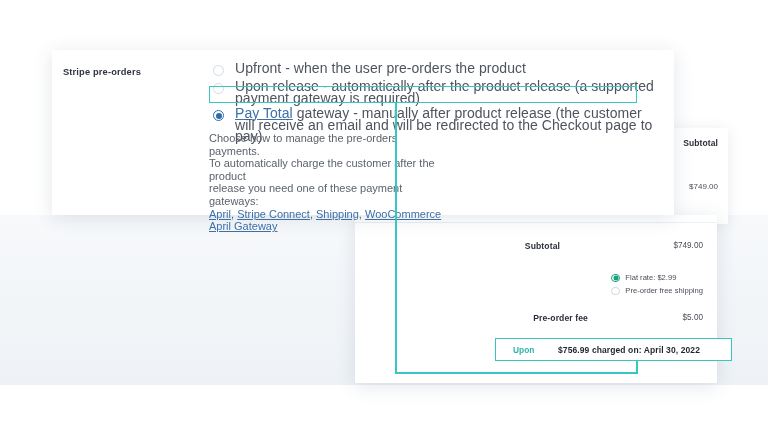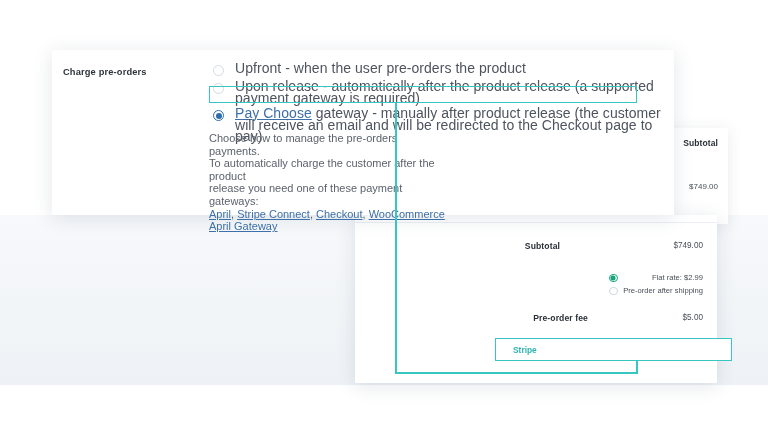--- a/index.html
+++ b/index.html
@@ -148,21 +148,21 @@
     text-align: right;
     font-size: 8.6px; font-weight: bold; color: #2b2f38;
     letter-spacing: .1px;
   }
   .t-value {
     position: absolute;
     right: 14px;
     font-size: 8.2px; color: #4a4f58;
     text-align: right;
   }
-  .ship-opts { position: absolute; right: 14px; top: 0; text-align: right; }
+  .ship-opts { position: absolute; right: 14px; top: 0; text-align: left; }
   .ship-opt {
     position: relative;
     padding-left: 14px;
     font-size: 7.6px; color: #4a4f58;
     line-height: 13px;
     white-space: nowrap;
   }
   .ship-radio {
     position: absolute;
     left: 0; top: 2.5px;
@@ -223,45 +223,45 @@
 
   <div class="bg-tint" style="left:0;top:215px;width:768px;height:170px;"></div>
 
   <div class="back-panel">
     <div class="bp-head">Subtotal</div>
     <div class="bp-val">$749.00</div>
   </div>
 
   <div class="card-top">
 
-    <div class="field-label">Charge pre-orders</div>
+    <div class="field-label">Stripe pre-orders</div>
 
     <div class="options">
 
       <div class="opt-row">
         <span class="radio"></span>
         <span class="opt-text">Upfront - when the user pre-orders the product</span>
       </div>
 
       <div class="opt-row" style="margin-bottom:4px;">
         <span class="radio"></span>
         <span class="opt-text">Upon release - automatically after the product release (a supported payment gateway is required)</span>
       </div>
 
       <div class="opt-row">
         <span class="radio sel"></span>
-        <span class="opt-text"><a class="opt-link" href="#">Pay Choose</a><span> gateway - manually after product release (the customer will receive an email and will be redirected to the Checkout page to pay)</span></span>
+        <span class="opt-text"><a class="opt-link" href="#">Pay Total</a><span> gateway - manually after product release (the customer will receive an email and will be redirected to the Checkout page to pay)</span></span>
       </div>
     </div>
 
     <div class="helper">
       <span>Choose how to manage the pre-orders payments.</span><br>
       <span>To automatically charge the customer after the product</span><br>
       <span>release you need one of these payment gateways:</span><br>
-      <a href="#">April</a><span>, </span><a href="#">Stripe Connect</a><span>, </span><a href="#">Checkout</a><span>, </span><a href="#">WooCommerce April Gateway</a>
+      <a href="#">April</a><span>, </span><a href="#">Stripe Connect</a><span>, </span><a href="#">Shipping</a><span>, </span><a href="#">WooCommerce April Gateway</a>
     </div>
   </div>
 
   <div class="hl-upon"></div>
 
   <div class="card-bottom">
     <div class="divider"></div>
 
     <div class="trow" style="top:26px;">
       <span class="t-label">Subtotal</span>
@@ -269,32 +269,33 @@
     </div>
 
     <div class="trow" style="top:56px;height:30px;">
       <div class="ship-opts">
         <div class="ship-opt">
           <span class="ship-radio sel"></span>
           <span>Flat rate: $2.99</span>
         </div>
         <div class="ship-opt">
           <span class="ship-radio"></span>
-          <span>Pre-order after shipping</span>
+          <span>Pre-order free shipping</span>
         </div>
       </div>
     </div>
 
     <div class="trow" style="top:98px;margin-left:28px;">
       <span class="t-label">Pre-order fee</span>
       <span class="t-value">$5.00</span>
     </div>
   </div>
 
   <div class="hl-total">
-    <span class="tt-label">Stripe</span>
+    <span class="tt-label">Upon</span>
+    <span class="tt-value">$756.99 charged on: April 30, 2022</span>
   </div>
 
   <div class="conn conn-v1"></div>
   <div class="conn conn-h"></div>
   <div class="conn conn-v2"></div>
 
 </div>
 
 </body></html>

